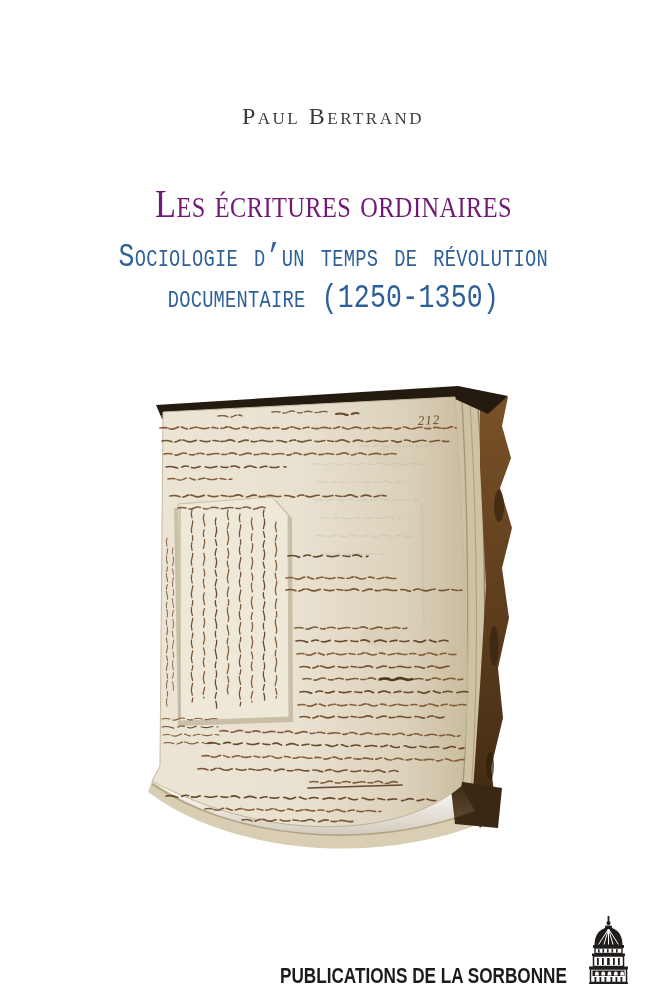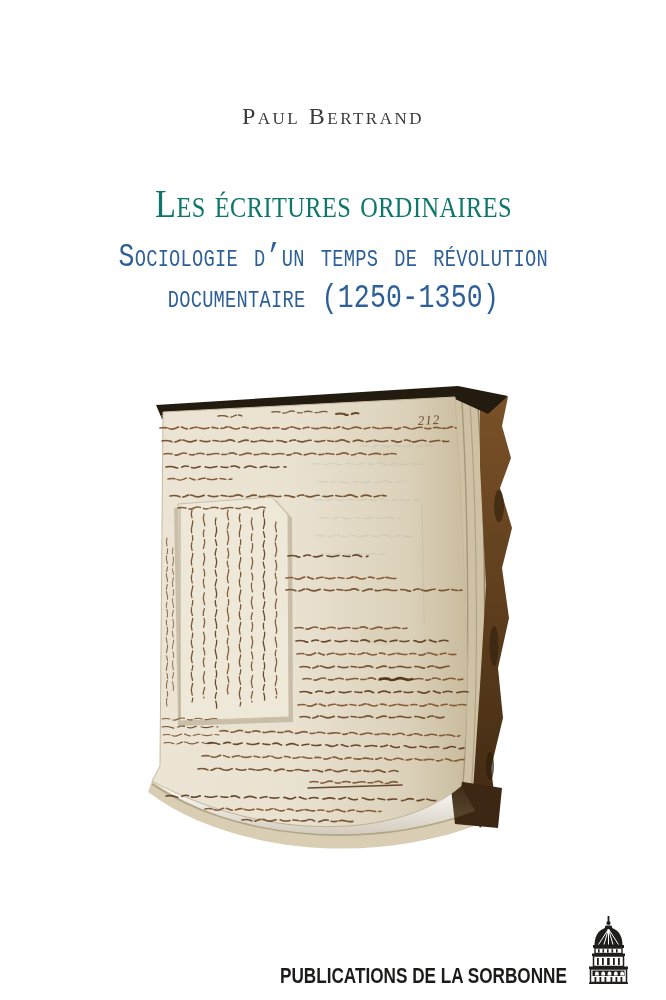--- a/index.html
+++ b/index.html
@@ -25,21 +25,21 @@
        color:#1d1b19;white-space:nowrap;transform:scaleX(.78);transform-origin:100% 50%;}
   .logo{position:absolute;left:585px;top:897px;width:47px;height:68px;}
 </style>
 </head>
 <body>
 
 <div class="stage">
 
   <div class="author" style="color: rgb(59, 59, 61);">Paul Bertrand</div>
 
-  <div class="title" style="color: #0f766e;">
+  <div class="title" style="color: #701a75;">
     <span class="sq">Les écritures ordinaires</span>
   </div>
 
   <div class="subtitle" style="color: rgb(45, 95, 152);">
     <span class="sq">Sociologie d’un temps de révolution</span><br>
     <span class="sq">documentaire (1250-1350)</span>
   </div>
 
   <svg id="ms" class="photo" viewBox="-10 0 390 472" xmlns="http://www.w3.org/2000/svg">
     <defs>

